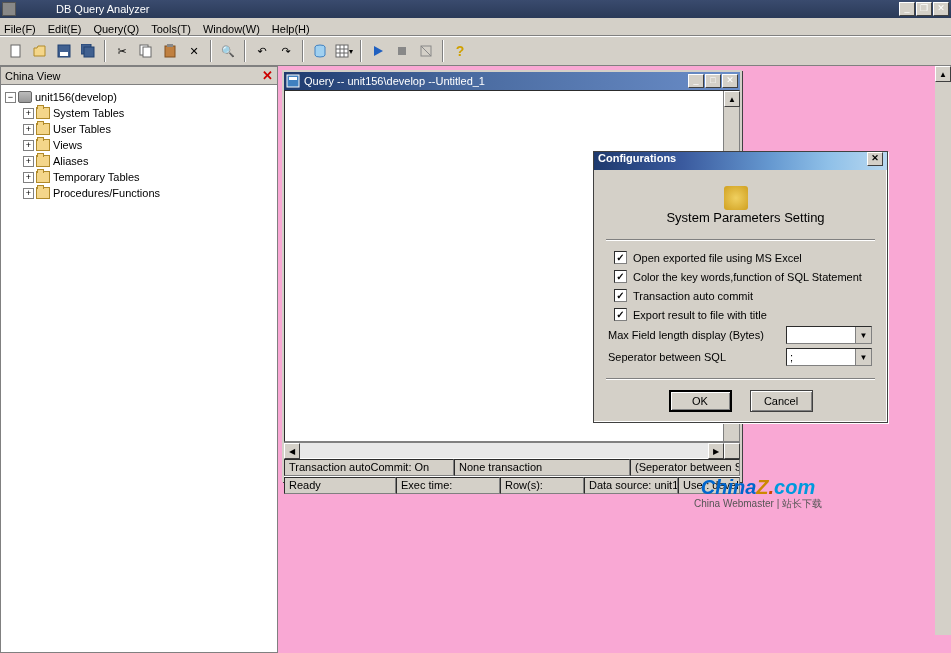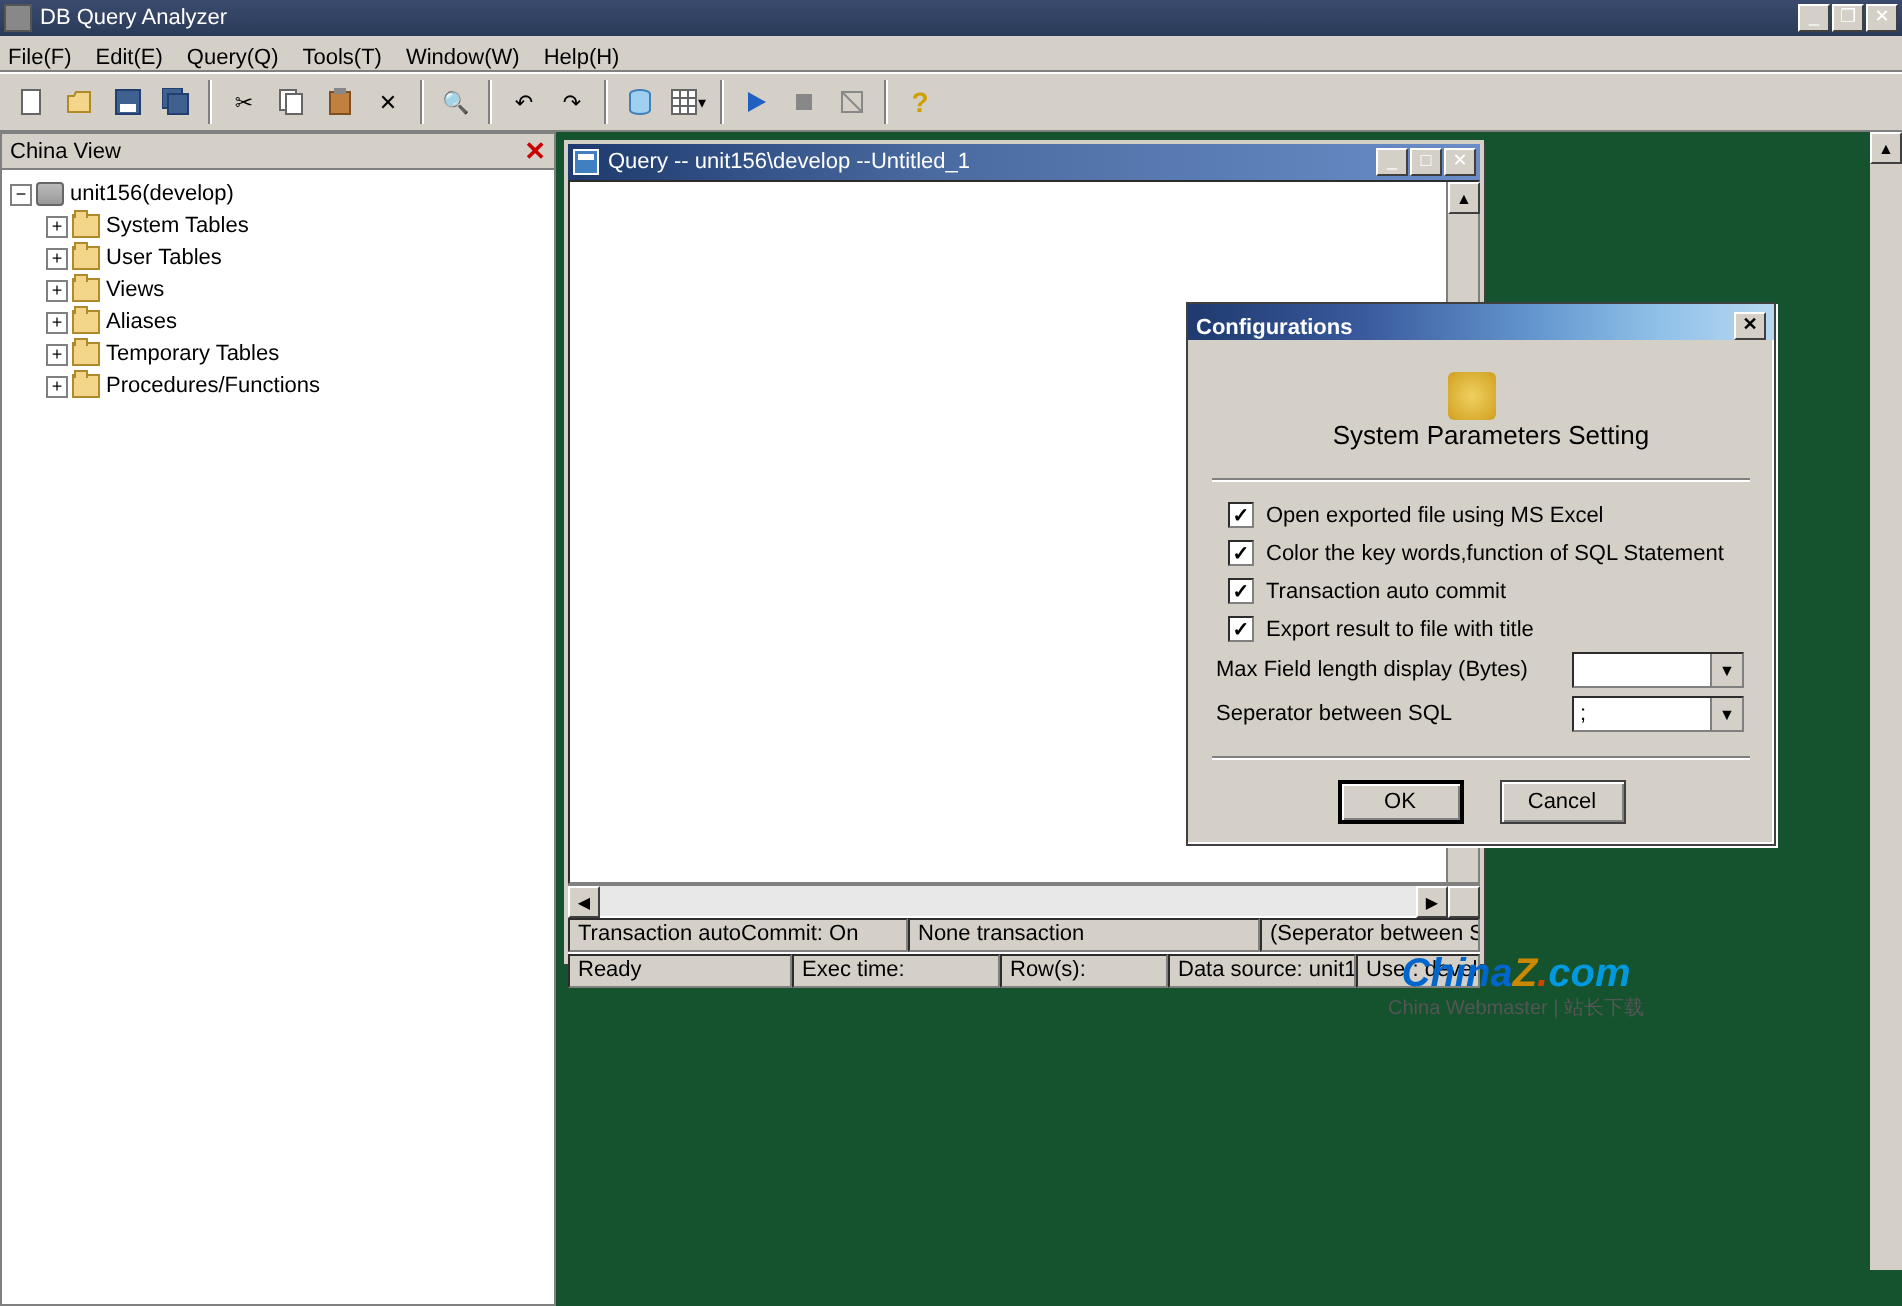--- a/index.html
+++ b/index.html
@@ -19,21 +19,21 @@
       display: flex;
       align-items: center;
       padding: 0 2px;
       color: #fff;
     }
     .titlebar .app-icon {
       width: 14px; height: 14px;
       background: #888; display: inline-block; margin-right: 4px;
       border: 1px solid #555;
     }
-    .titlebar .app-title { flex: 1; font-size: 11px; }
+    .titlebar .app-title { flex: 1; font-size: 11px; margin-left: 36px; }
     .win-controls { margin-left: auto; display:flex; gap:1px;}
     .win-btn {
       width:16px; height:14px;
       background:#d4d0c8;
       border:1px solid #fff;
       border-right-color:#404040;
       border-bottom-color:#404040;
       font-size:9px;
       text-align:center;
       line-height:11px;
@@ -105,21 +105,21 @@
     .tree-exp { width:11px; height:11px; border:1px solid #808080; margin-right:2px;
       display:flex;align-items:center;justify-content:center;font-size:9px;line-height:9px;background:#fff;}
     .tree-icon { width:14px; height:12px; margin-right:3px; }
     .db-icon { background: linear-gradient(#bbb,#999); border-radius:2px; border:1px solid #666;}
     .folder-icon { background:#f4d68a; border:1px solid #b08a2a; position:relative;}
     .folder-icon::before { content:''; position:absolute; top:-3px; left:0; width:5px; height:3px; background:#f4d68a; border:1px solid #b08a2a; border-bottom:none;}
     .tree-children { padding-left:18px; }
     
     .mdi {
       flex:1;
-      background:#14532d;
+      background:#f9a8d4;
       position:relative;
       overflow:hidden;
       padding-left:31px;
     }
     
     .qwin {
       position:absolute;
       left:4px; top:4px;
       width:460px;
       height:412px;
@@ -180,21 +180,21 @@
       width: 295px;
       background:#d4d0c8;
       border:1px solid #404040;
       box-shadow: -1px -1px 0 #fff inset, 1px 1px 0 #fff;
     }
     .dlg-title {
       height:18px;
       background:linear-gradient(to right, #1e3a6e 0%, #3a5a9e 30%, #6598d0 60%, #8fc0e8 80%, #b8d8f0 100%);
       color:#fff;
       font-weight:bold;
-      display:flex; align-items:flex-end;
+      display:flex; align-items:flex-start;
       padding:0 4px;
       font-size:11px;
     }
     .dlg-close {
       margin-left:auto;
       width:16px;height:14px;
       background:#d4d0c8;
       border:1px solid #fff;
       border-right-color:#404040;border-bottom-color:#404040;
       text-align:center;

